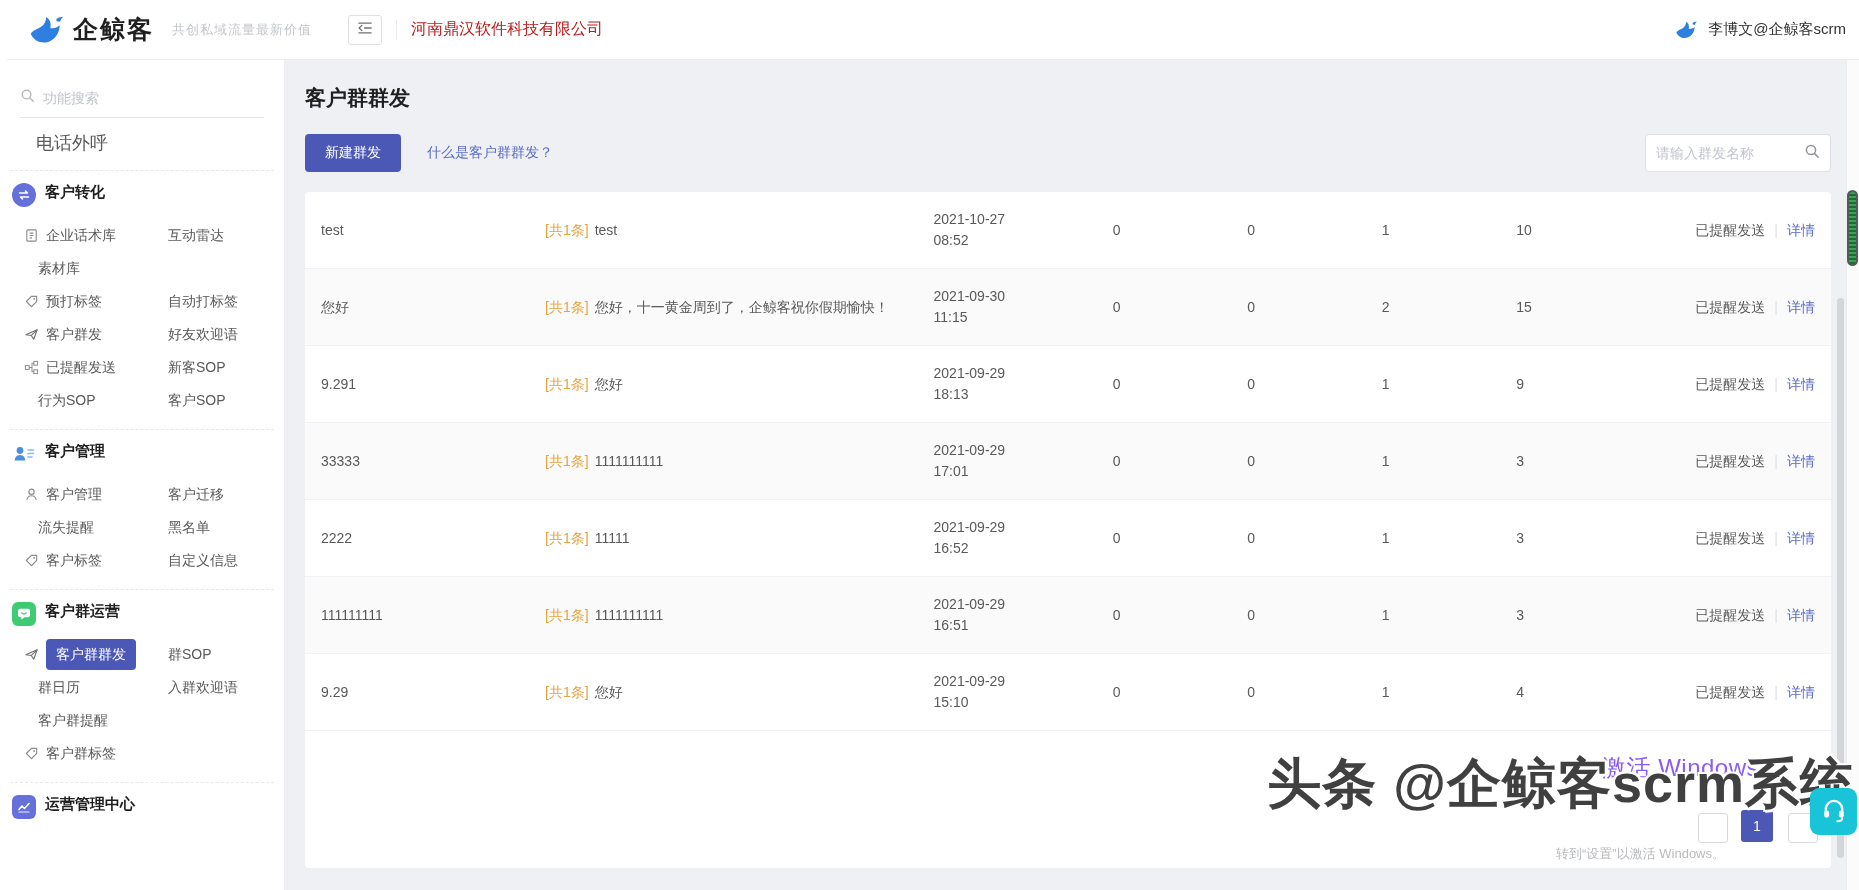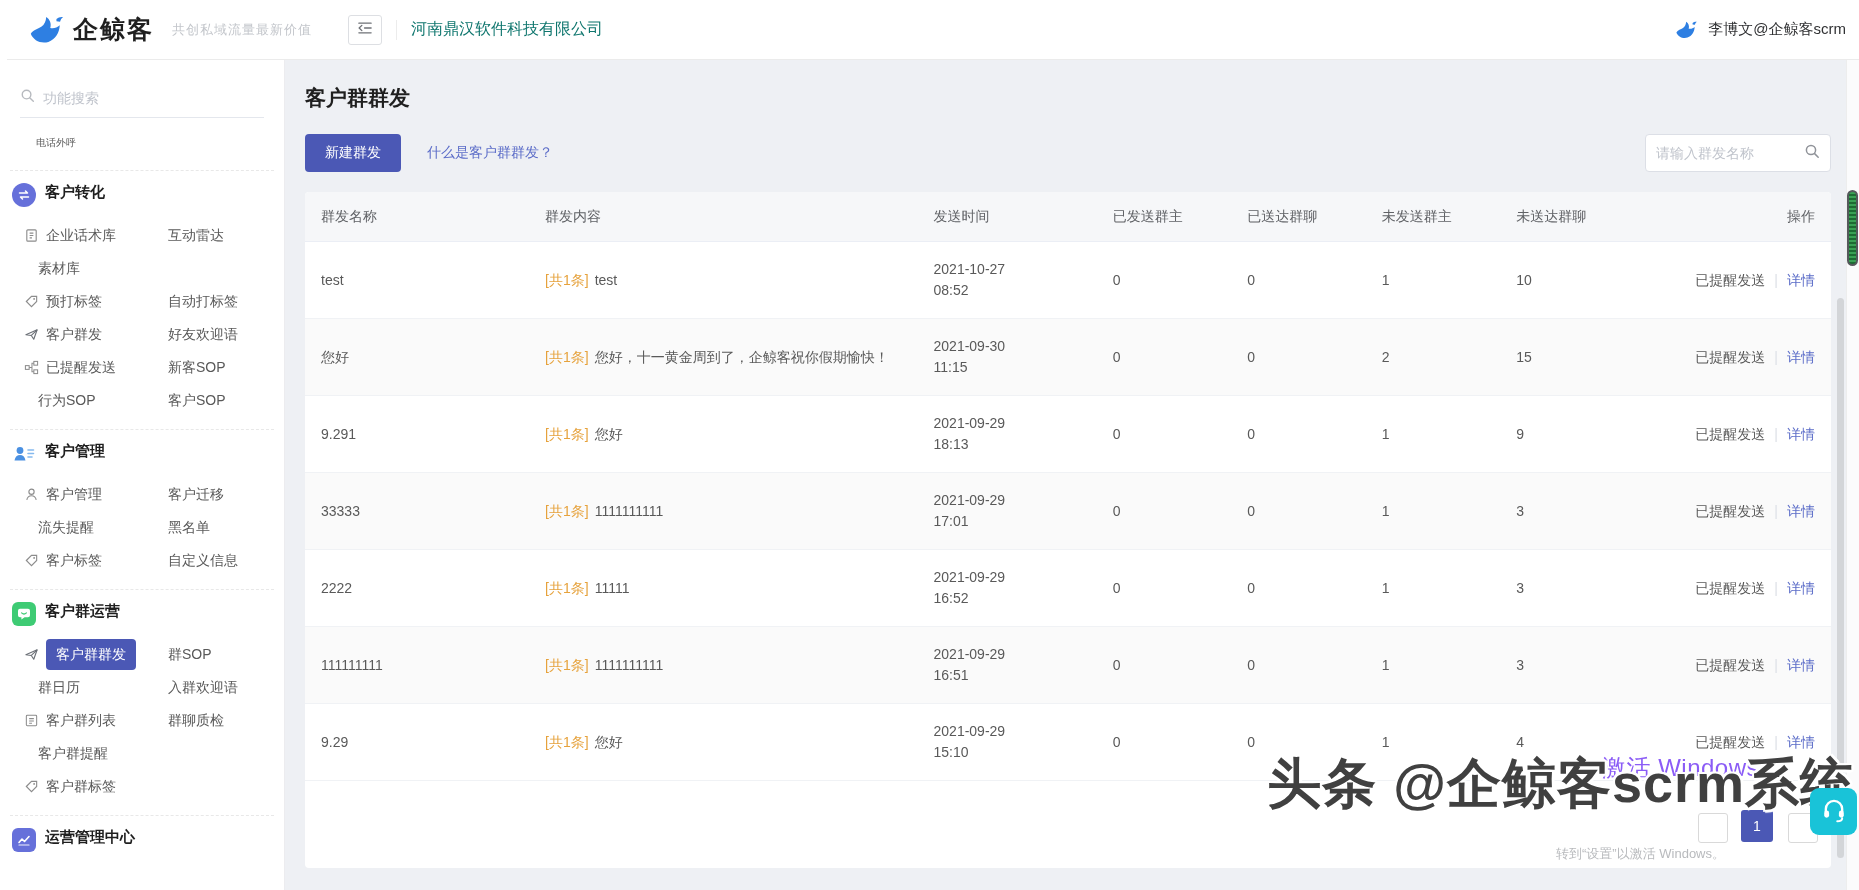--- a/index.html
+++ b/index.html
@@ -11,35 +11,35 @@
   .topbar { position:absolute; left:7px; top:0; width:100%; height:60px; background:#fff;
     border-bottom:1px solid #ebebeb; display:flex; align-items:center; padding:0 20px; z-index:5; }
   .logo-wrap { display:flex; align-items:center; }
   .logo-icon { width:38px; height:32px; display:inline-block; }
   .brand { font-size:25px; font-weight:800; color:#1f1f1f; letter-spacing:2px; margin-left:8px; }
   .tagline { font-size:13px; color:#c3c6cb; margin-left:18px; letter-spacing:1px; }
   .collapse-btn { width:34px; height:30px; border:1px solid #dddfe3; border-radius:3px; background:#fff;
     display:flex; align-items:center; justify-content:center; margin-left:36px; cursor:pointer; }
   .collapse-btn svg { width:18px; height:14px; }
   .head-sep { width:1px; height:20px; background:#ececec; margin:0 14px; }
-  .company { font-size:16px; color:#0f766e; }
+  .company { font-size:16px; color:#b91c1c; }
   .user-wrap { margin-left:auto; display:flex; align-items:center; gap:10px; }
   .user-whale { width:24px; height:20px; }
   .user-name { font-size:15px; color:#303133; }
 
   
   .sidebar { position:absolute; left:0; top:60px; width:285px; height:830px; background:#fff;
     border-right:1px solid #ececef; padding:24px 0 0 0; overflow:hidden; z-index:4; }
   .side-search { margin:0 20px; padding:4px 0 10px 0; border-bottom:1px solid #e4e7ed;
     display:flex; align-items:center; gap:8px; color:#c0c4cc; }
   .side-search svg { width:15px; height:15px; color:#b7babf; }
   .side-search input { border:none; outline:none; font-size:14px; color:#ef4444; width:160px;
     font-family:inherit; background:transparent; }
   .side-search input::placeholder { color:#c0c4cc; }
-  .side-top-item { font-size:10px; color:#595959; margin:10px 0 0 36px; height:30px;
+  .side-top-item { font-size:18px; color:#595959; margin:10px 0 0 36px; height:30px;
     display:flex; align-items:center; cursor:pointer; }
   .side-divider { border-top:1px dashed #e8e8e8; margin:12px 10px; }
   .section-head { display:flex; margin:2px 0 4px 12px; height:32px; cursor:pointer; }
   .sec-icon { width:24px; height:24px; border-radius:50%; display:flex; align-items:center;
     justify-content:center; flex:none; }
   .sec-icon.square { border-radius:6px; }
   .sec-icon.plain { background:transparent !important; }
   .sec-icon svg { width:16px; height:16px; }
   .sec-icon.plain svg { width:22px; height:18px; }
   .section-title { font-size:15px; font-weight:700; color:#1f1f1f; margin-left:9px; }
@@ -309,34 +309,20 @@
         </div>
         <div class="item-row">
           <div class="item-cell no-icon">
             <span class="sel-box"><span class="item-label">群日历</span></span>
           </div>
           <div class="item-cell right no-icon">
             <span class="sel-box"><span class="item-label">入群欢迎语</span></span>
           </div>
         </div>
         <div class="item-row">
-          <div class="item-cell">
-            <span class="item-icon">
-              <svg viewBox="0 0 16 16" fill="none" stroke="#8c8c8c" stroke-width="1.1">
-                <rect x="2.5" y="2.5" width="11" height="11" rx="1"></rect>
-                <path d="M5.5 6h5M5.5 8.5h5M5.5 11h3"></path>
-              </svg>
-            </span>
-            <span class="sel-box"><span class="item-label">客户群列表</span></span>
-          </div>
-          <div class="item-cell right no-icon">
-            <span class="sel-box"><span class="item-label">群聊质检</span></span>
-          </div>
-        </div>
-        <div class="item-row">
           <div class="item-cell no-icon">
             <span class="sel-box"><span class="item-label">客户群提醒</span></span>
           </div>
         </div>
         <div class="item-row">
           <div class="item-cell">
             <span class="item-icon">
               <svg viewBox="0 0 16 16" fill="none" stroke="#8c8c8c" stroke-width="1.2">
                 <path d="M2.5 8 8 2.5h5.5V8l-5.5 5.5z"></path>
                 <circle cx="10.8" cy="5.2" r="1" fill="#8c8c8c" stroke="none"></circle>
@@ -365,30 +351,20 @@
       <a class="help-link">什么是客户群群发？</a>
       <div class="search-box">
         <input type="text" placeholder="请输入群发名称" style="">
         <span><svg viewBox="0 0 16 16" width="15" height="15" fill="none" stroke="currentColor" stroke-width="1.5" stroke-linecap="round">
               <circle cx="7" cy="7" r="4.6"></circle>
               <path d="m10.6 10.6 3.6 3.6"></path>
             </svg></span>
       </div>
     </div>
     <div class="card">
-      <div class="t-head" id="t-head">
-          <div class="th c-name">群发名称</div>
-          <div class="th c-content">群发内容</div>
-          <div class="th c-time">发送时间</div>
-          <div class="th c-num">已发送群主</div>
-          <div class="th c-num">已送达群聊</div>
-          <div class="th c-num">未发送群主</div>
-          <div class="th c-num">未送达群聊</div>
-          <div class="th c-action">操作</div>
-        </div>
       <div id="t-body">
           <div class="t-row">
             <div class="td c-name">test</div>
             <div class="td c-content"><span class="count-badge">[共1条]</span><span>test</span></div>
             <div class="td c-time">
               <span class="time-line">2021-10-27</span>
               <span class="time-line">08:52</span>
             </div>
             <div class="td c-num">0</div>
             <div class="td c-num">0</div>

